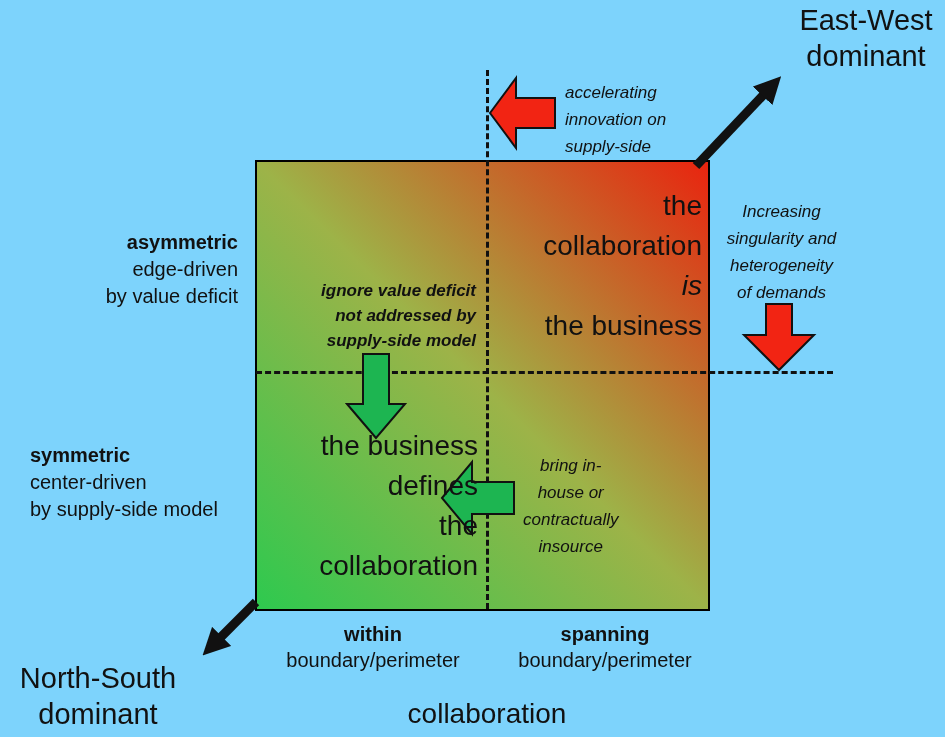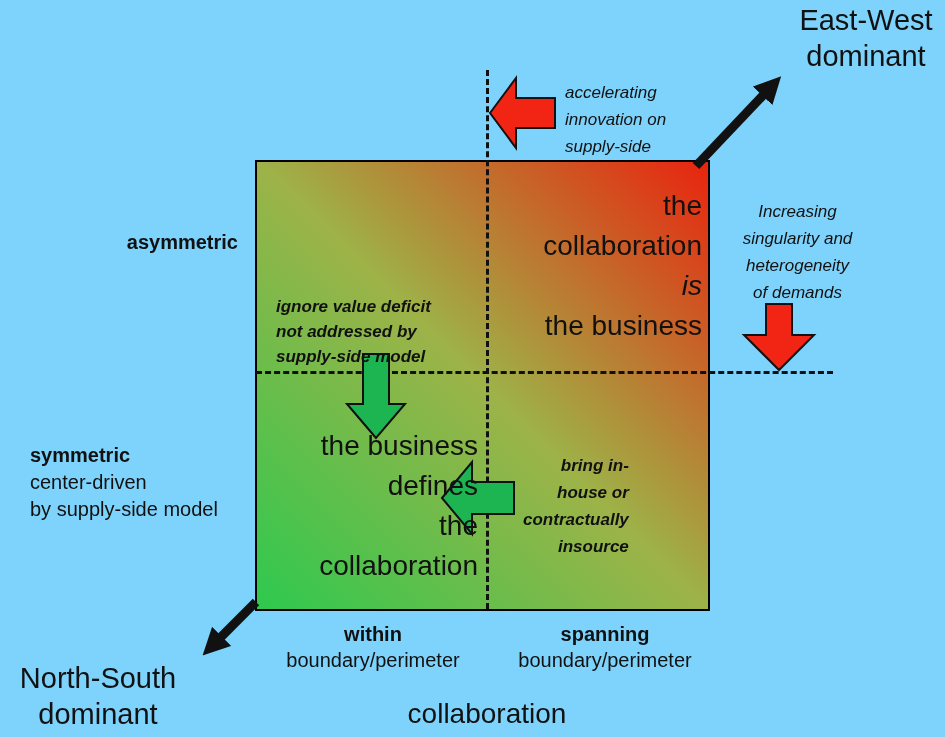--- a/index.html
+++ b/index.html
@@ -34,23 +34,23 @@
   #within{left:273px;top:621px;width:200px;text-align:center;line-height:26px;}
   #spanning{left:505px;top:621px;width:200px;text-align:center;line-height:26px;}
   
   .quadtext{font-size:28px;line-height:40px;text-align:right;z-index:4;}
   #q-tr{left:492px;top:186px;width:210px;}
   #q-bl{left:268px;top:426px;width:210px;}
   .it{font-style:italic;}
   
   .anno{font-size:17px;line-height:27px;font-style:italic;z-index:5;}
   #anno-supply{left:565px;top:79px;text-align:left;}
-  #anno-demands{left:709px;top:198px;width:145px;text-align:center;padding-left:16px;}
-  #anno-ignore{left:276px;top:278px;width:200px;text-align:left;font-weight:bold;line-height:25px;margin-top:16px;}
-  #anno-insource{left:523px;top:452px;text-align:right;font-weight:bold;}
+  #anno-demands{left:709px;top:198px;width:145px;text-align:center;}
+  #anno-ignore{left:276px;top:278px;width:200px;text-align:right;font-weight:bold;line-height:25px;}
+  #anno-insource{left:523px;top:452px;text-align:center;font-weight:normal;}
   
   .arrow{z-index:3;}
   #red-left-arrow{left:489px;top:74px;width:68px;height:78px;}
   #red-down-arrow{left:740px;top:302px;width:78px;height:70px;}
   #green-down-arrow{left:345px;top:352px;width:63px;height:88px;}
   #green-left-arrow{left:440px;top:456px;width:76px;height:84px;}
   #ne-arrow{left:682px;top:56px;width:112px;height:115px;}
   #sw-arrow{left:188px;top:596px;width:80px;height:80px;}
 </style>
 </head>
@@ -80,20 +80,22 @@
     <defs>
       <marker id="ah-sw" markerWidth="3" markerHeight="3" refX="1.2" refY="1.5" orient="auto">
         <path d="M0,0 L3,1.5 L0,3 z" fill="#111"></path>
       </marker>
     </defs>
     <line x1="68" y1="6" x2="26" y2="48" stroke="#111" stroke-width="9" marker-end="url(#ah-sw)"></line>
   </svg>
 
   <div id="asym" class="abs ticklabel">
     <span class="b preline">asymmetric</span><br>
+    <span class="preline">edge-driven
+by value deficit</span>
   </div>
   <div id="sym" class="abs ticklabel">
     <span class="b preline">symmetric</span><br>
     <span class="preline">center-driven
 by supply-side model</span>
   </div>
 
   <div id="within" class="abs ticklabel">
     <span class="b preline">within</span><br>
     <span class="preline">boundary/perimeter</span>

